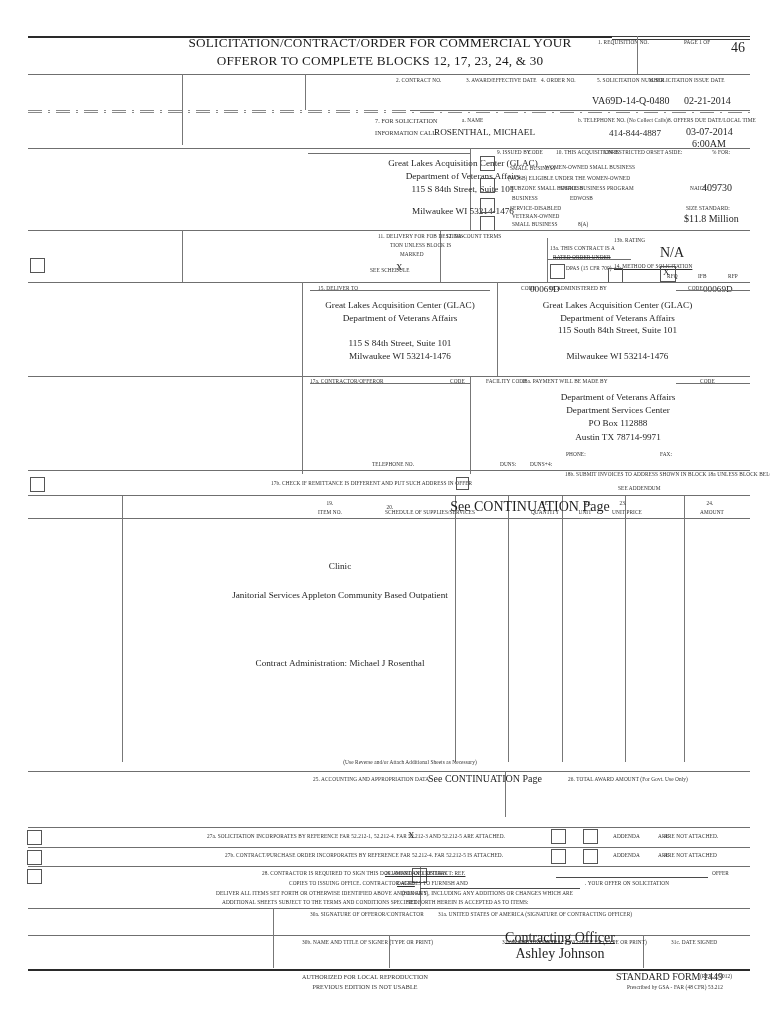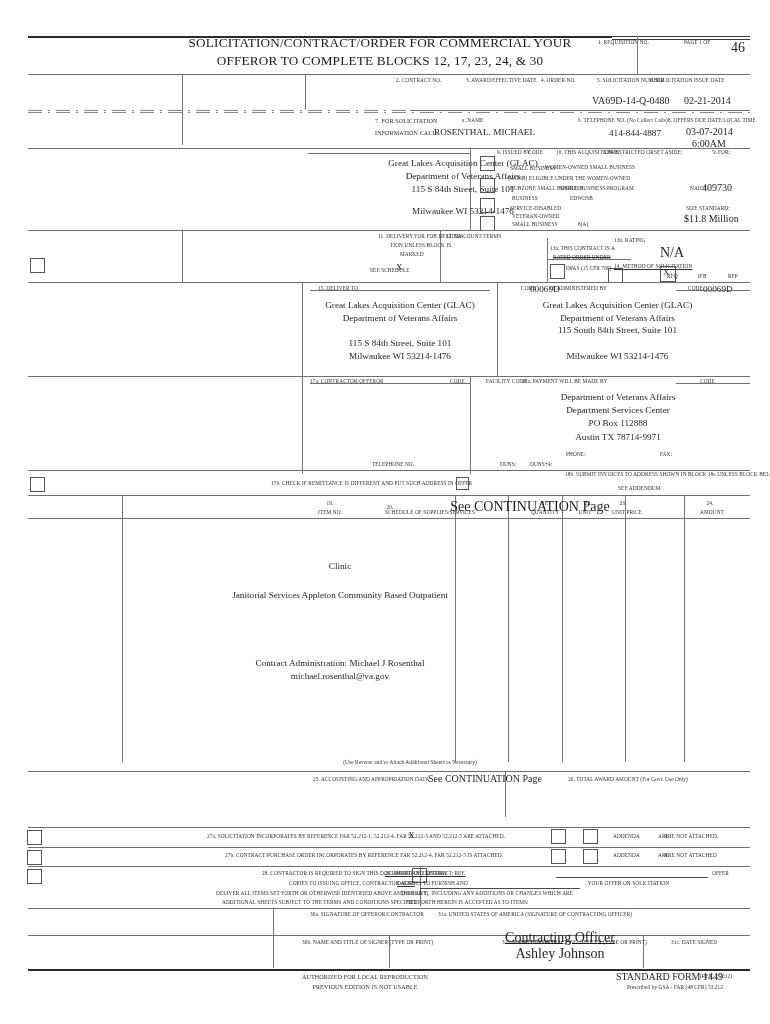--- a/index.html
+++ b/index.html
@@ -226,21 +226,20 @@
   <div class="ctr lbl" style="left:592px;top:510px;width:70px;">UNIT PRICE</div>
   <div class="ctr lbl" style="left:700px;top:501px;width:20px;">24.</div>
   <div class="ctr lbl" style="left:682px;top:510px;width:60px;">AMOUNT</div>
 
   <div class="ctr val11" style="left:430px;top:499px;width:200px;">See CONTINUATION Page</div>
 
   <div class="ctr val9" style="left:175px;top:548px;width:330px;margin-top:42px;">Janitorial Services Appleton Community Based Outpatient</div>
   <div class="ctr val9" style="left:175px;top:561px;width:330px;">Clinic</div>
 
   <div class="ctr val9" style="left:175px;top:658px;width:330px;">Contract Administration: Michael J Rosenthal</div>
-  <div class="ctr val9" style="left:175px;top:671px;width:330px;">michael.rosenthal@va.gov</div>
 
   <div class="ctr lbl" style="left:290px;top:760px;width:240px;">(Use Reverse and/or Attach Additional Sheets as Necessary)</div>
 
   <div class="hl" style="left:28px;top:771px;width:722px;"></div>
   <div class="vl" style="left:505px;top:771px;height:46px;"></div>
 
   <div class="txt lbl" style="left:313px;top:777px;">25. ACCOUNTING AND APPROPRIATION DATA</div>
   <div class="txt val10" style="left:428px;top:774px;">See CONTINUATION Page</div>
   <div class="txt lbl" style="left:568px;top:777px;">26. TOTAL AWARD AMOUNT (For Govt. Use Only)</div>
 

